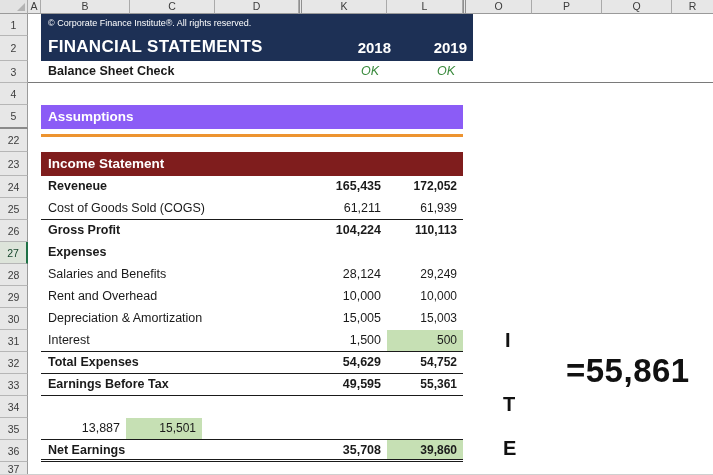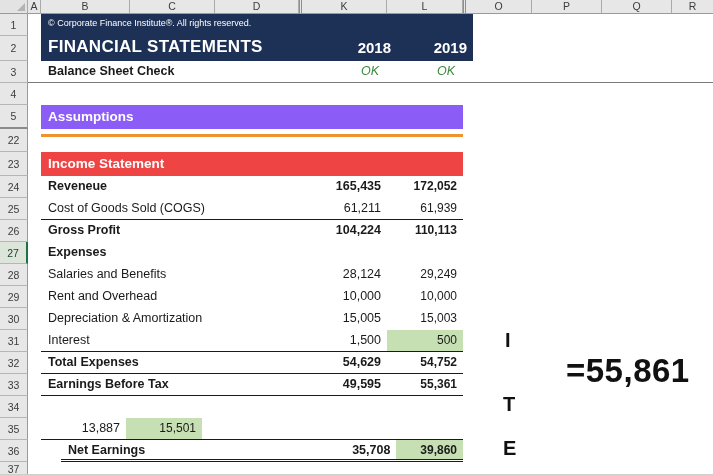--- a/index.html
+++ b/index.html
@@ -51,21 +51,21 @@
   
   .igrid { position:absolute; left:41px; top:176px; width:422px; }
   .irow { display:flex; height:22px; }
   .irow .lbl { flex:0 0 261px; padding-left:7px; font-size:12.5px; line-height:21px;
                white-space:nowrap; overflow:hidden; }
   .irow .num { width:85px; text-align:right; padding-right:6px; font-size:12.5px; line-height:21px; }
   .irow .numl { width:76px; text-align:right; padding-right:6px; font-size:12px; line-height:21px; }
   .irow.bold .lbl, .irow.bold .num, .irow.bold .numl { font-weight:bold; }
   .irow.boldlbl .lbl { font-weight:bold; }
   .irow.bb { border-bottom:1px solid #1a1a1a; }
-  .irow.dbb { border-bottom:3px double #1a1a1a;margin-left:20px; }
+  .irow.dbb { border-bottom:3px double #1a1a1a; }
   .irow .green { background:#c6e0b4; }
   
   .ann { position:absolute; font-weight:bold; color:#111; }
   .ann-i { left:505px; top:329px; font-size:20px; }
   .ann-t { left:503px; top:393px; font-size:20px; }
   .ann-e { left:503px; top:437px; font-size:20px; }
   .ann-formula { left:566px; top:352px; font-size:33px; letter-spacing:0.5px; }
 </style>
 </head>
 <body>
@@ -123,21 +123,21 @@
 
   <div class="bsc-row">
     <div class="bsc-label">Balance Sheet Check</div>
     <div class="ok k" style="color:#3a8a3d">OK</div>
     <div class="ok l" style="color:#3a8a3d">OK</div>
   </div>
   <div class="rule3"></div>
 
   <div class="secbar bar-assump" style="background:#8b5cf6">Assumptions</div>
   <div class="thinbar" style="background:#ed9430"></div>
-  <div class="secbar bar-income" style="background:#ef4444">Income Statement</div>
+  <div class="secbar bar-income" style="background:#7f1d1d">Income Statement</div>
 
   <div class="igrid">
     <div class="irow bold">
       <div class="lbl">Reveneue</div>
       <div class="num">165,435</div>
       <div class="numl">172,052</div>
     </div>
     <div class="irow bb">
       <div class="lbl">Cost of Goods Sold (COGS)</div>
       <div class="num">61,211</div>

